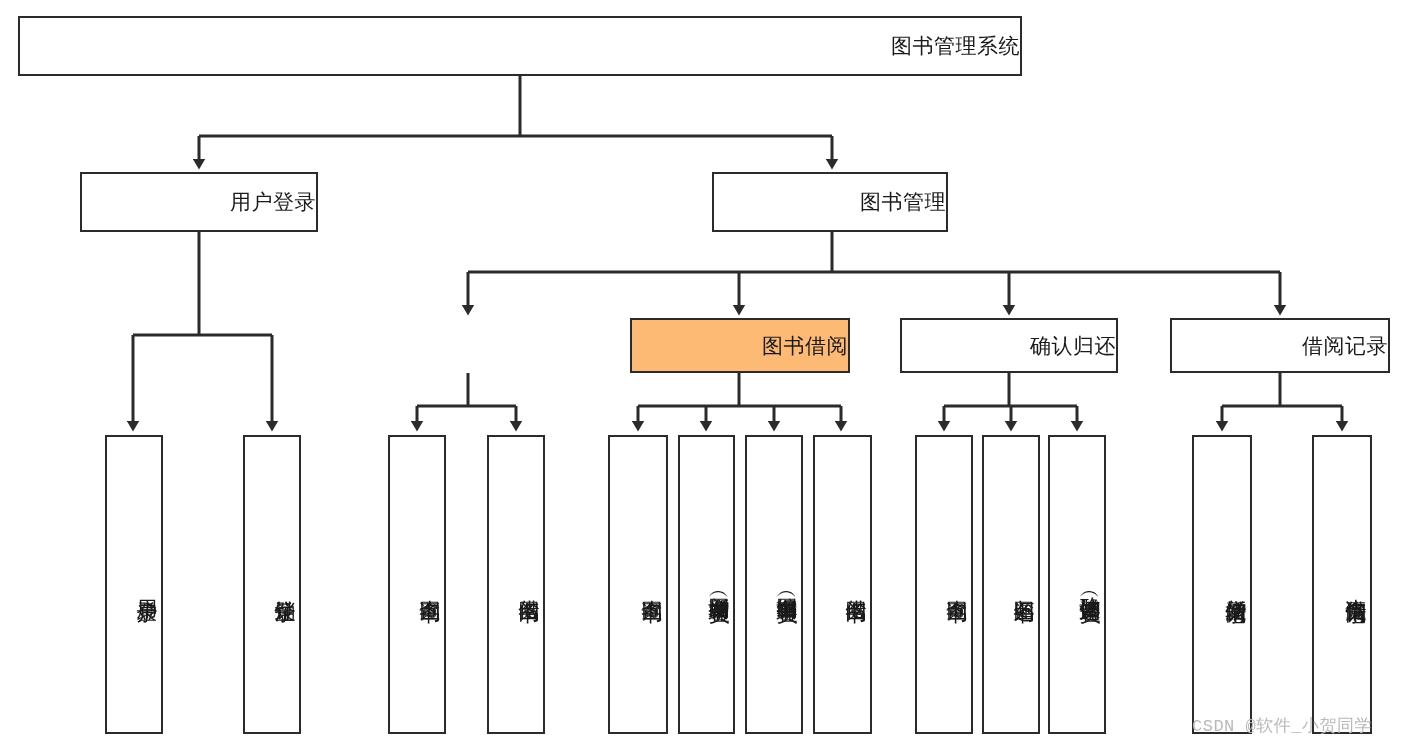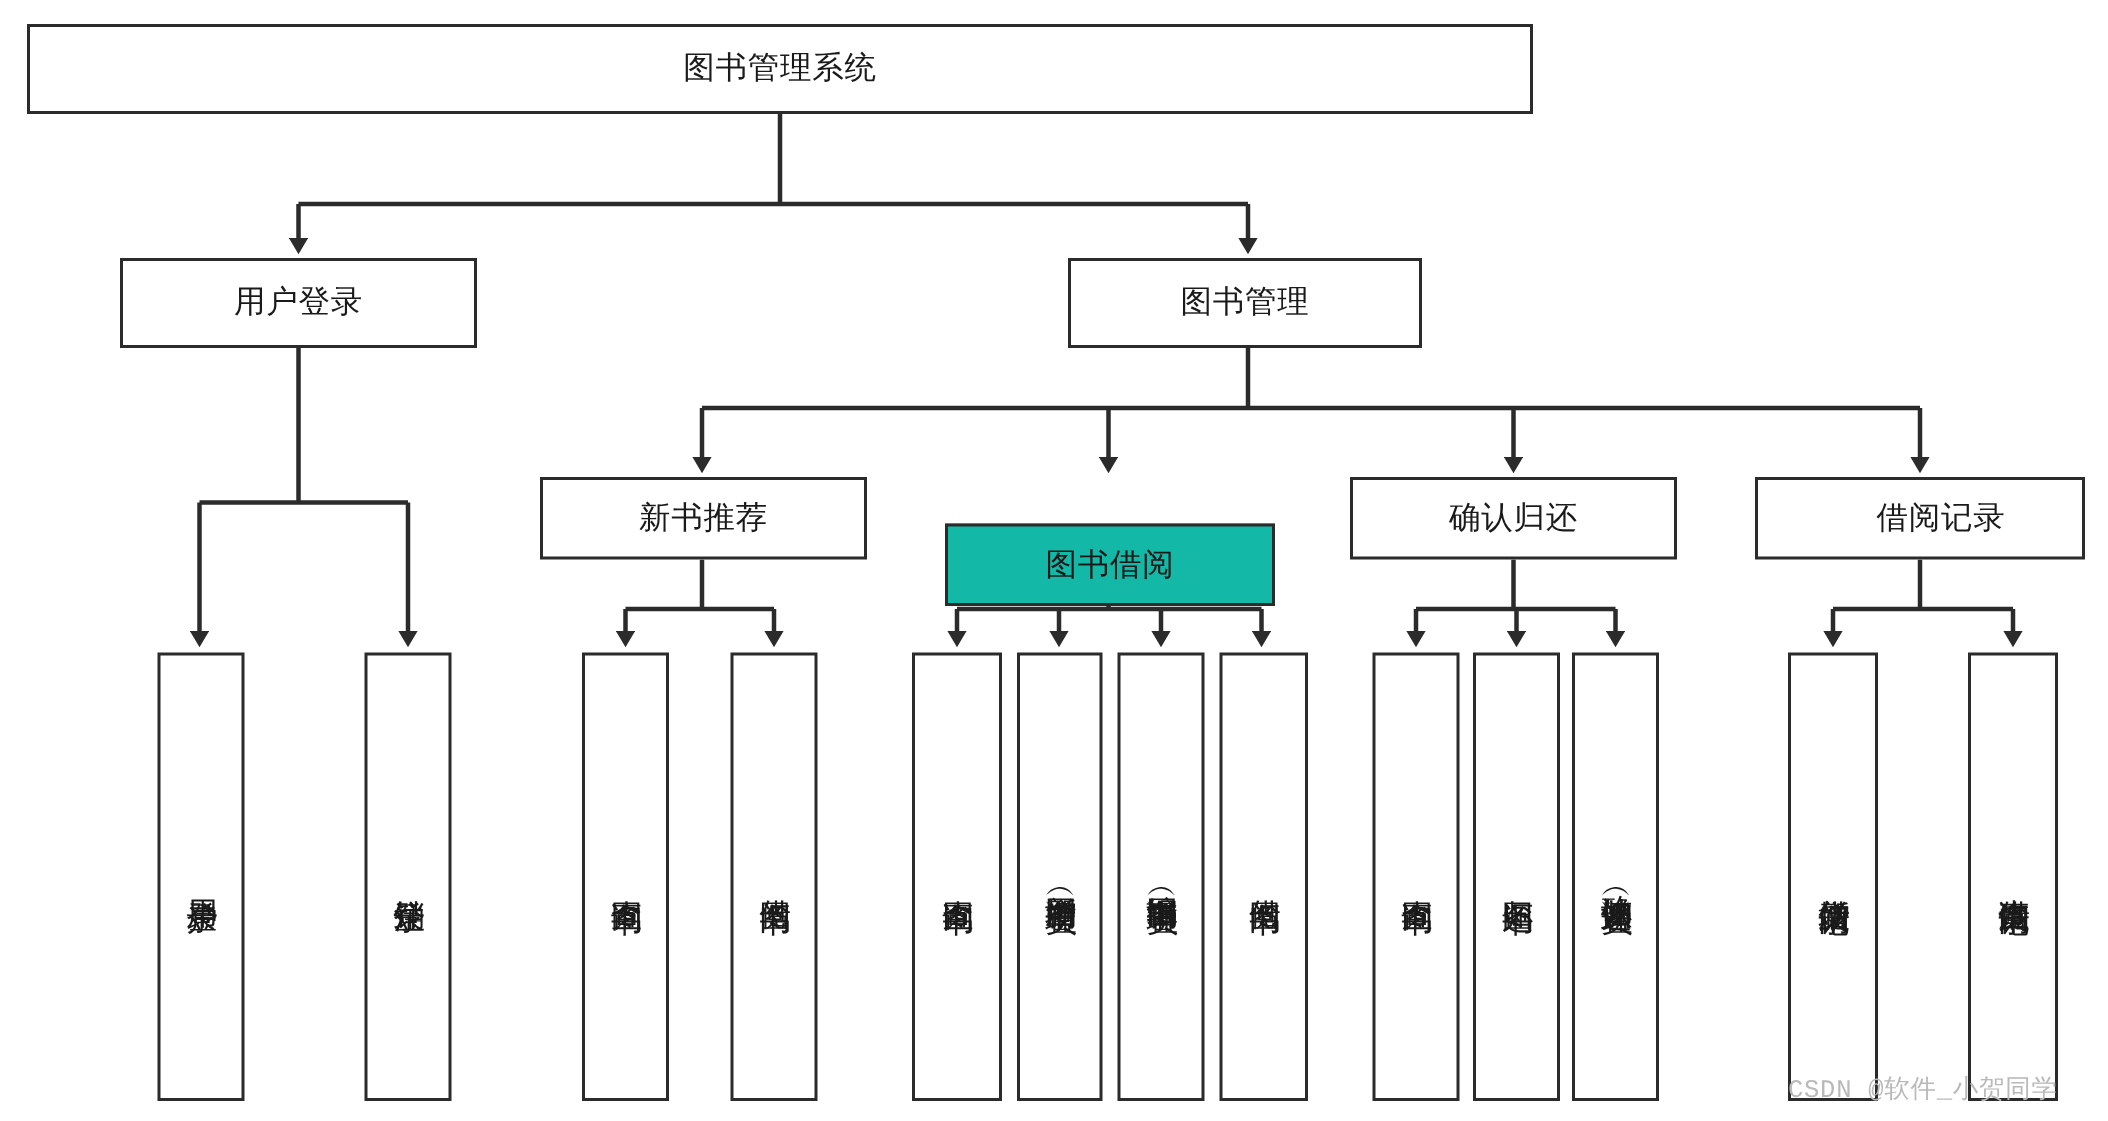--- a/index.html
+++ b/index.html
@@ -26,21 +26,21 @@
     height: 747px;
     display: block;
   }
   .node-box {
     position: absolute;
     box-sizing: border-box;
     background: #ffffff;
     border: 2px solid #2b2b2b;
     display: flex;
     align-items: center;
-    justify-content: center;
+    justify-content: flex-end;
     color: #1a1a1a;
   }
   .node-box.level-0 {
     border-width: 2px;
   }
   .node-label-h {
     font-size: 21px;
     line-height: 1.2;
     white-space: nowrap;
     letter-spacing: 0.5px;
@@ -126,24 +126,21 @@
     <span class="node-label-h">图书管理系统</span>
   </div>
 
   <div class="node-box" style="left: 80px; top: 172px; width: 238px; height: 60px; border-color: rgb(43, 43, 43); background: rgb(255, 255, 255); color: rgb(26, 26, 26);">
     <span class="node-label-h">用户登录</span>
   </div>
   <div class="node-box" style="left: 712px; top: 172px; width: 236px; height: 60px; border-color: rgb(43, 43, 43); background: rgb(255, 255, 255); color: rgb(26, 26, 26);">
     <span class="node-label-h">图书管理</span>
   </div>
 
-  <div class="node-box" style="left: 360px; top: 318px; width: 218px; height: 55px; border-color: rgb(43, 43, 43); background: rgb(255, 255, 255); color: rgb(26, 26, 26);">
-    <span class="node-label-h">新书推荐</span>
-  </div>
-  <div class="node-box" style="left: 630px; top: 318px; width: 220px; height: 55px; border-color: rgb(43, 43, 43); background: #14b8a6; color: rgb(26, 26, 26); margin-top: 31px;">
+  <div class="node-box" style="left: 630px; top: 318px; width: 220px; height: 55px; border-color: rgb(43, 43, 43); background: #fdba74; color: rgb(26, 26, 26);">
     <span class="node-label-h">图书借阅</span>
   </div>
   <div class="node-box" style="left: 900px; top: 318px; width: 218px; height: 55px; border-color: rgb(43, 43, 43); background: rgb(255, 255, 255); color: rgb(26, 26, 26);">
     <span class="node-label-h">确认归还</span>
   </div>
   <div class="node-box" style="left: 1170px; top: 318px; width: 220px; height: 55px; border-color: rgb(43, 43, 43); background: rgb(255, 255, 255); color: rgb(26, 26, 26); padding-left: 28px;">
     <span class="node-label-h">借阅记录</span>
   </div>
 
   <div class="node-box" style="left: 105px; top: 435px; width: 58px; height: 299px; border-color: rgb(43, 43, 43); background: rgb(255, 255, 255); color: rgb(26, 26, 26);">

